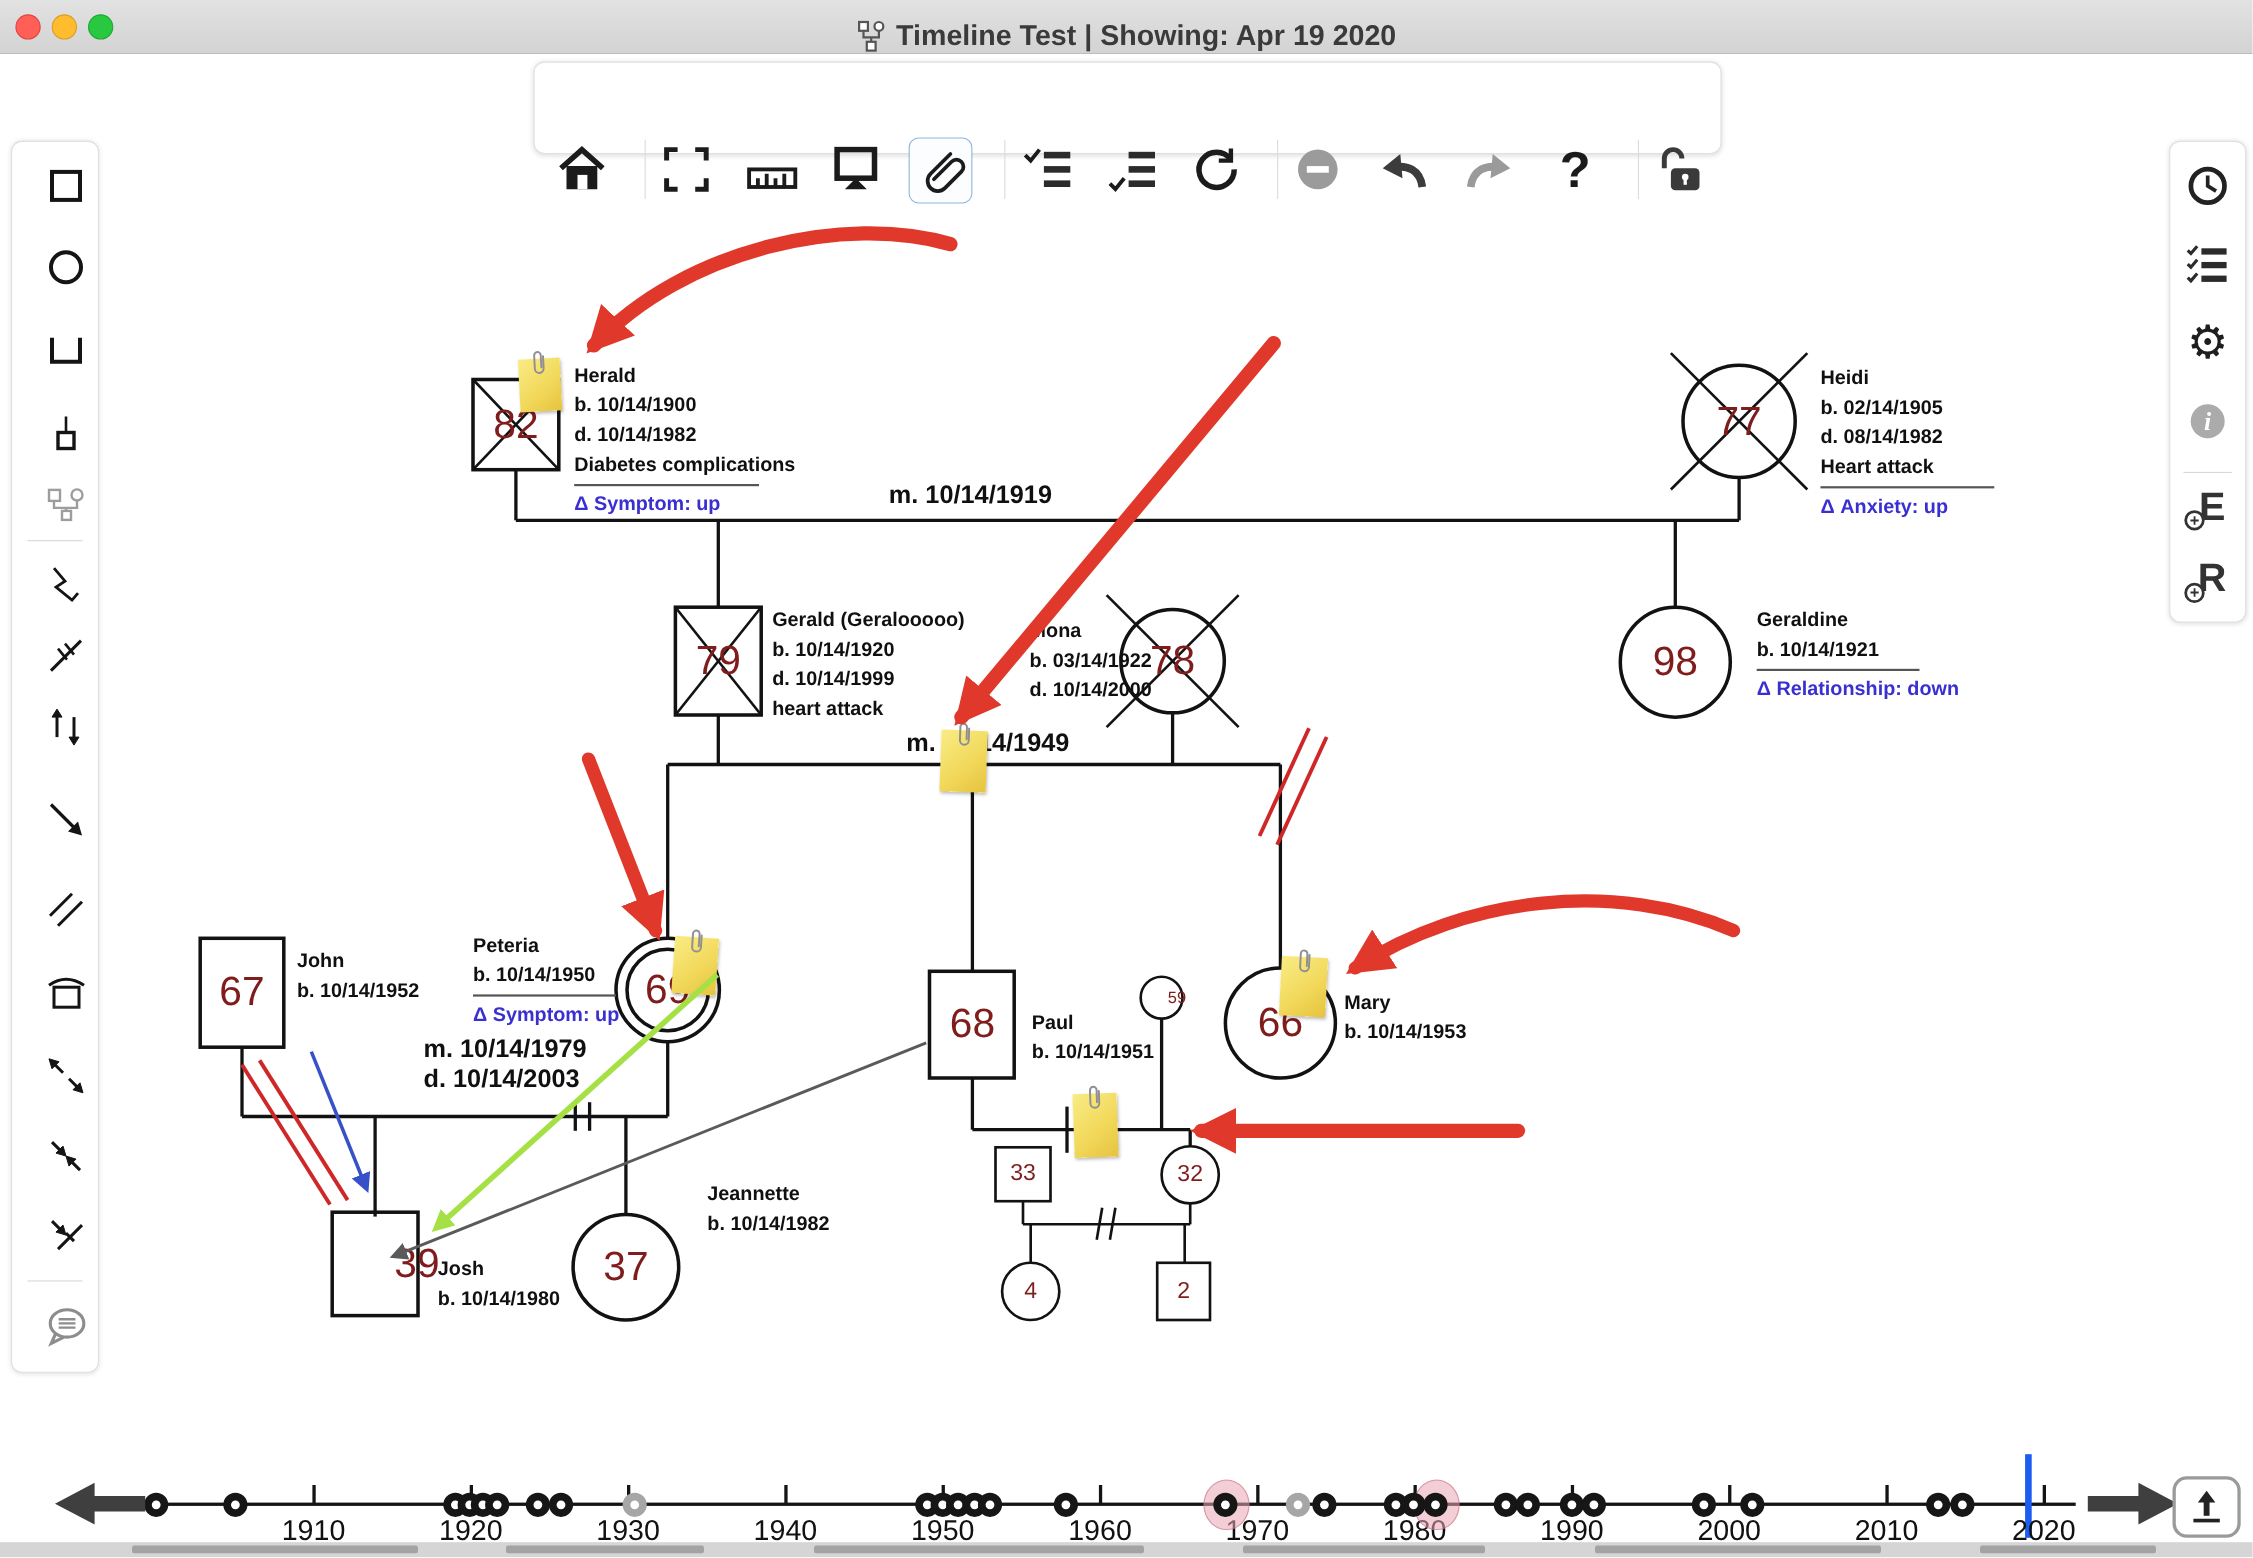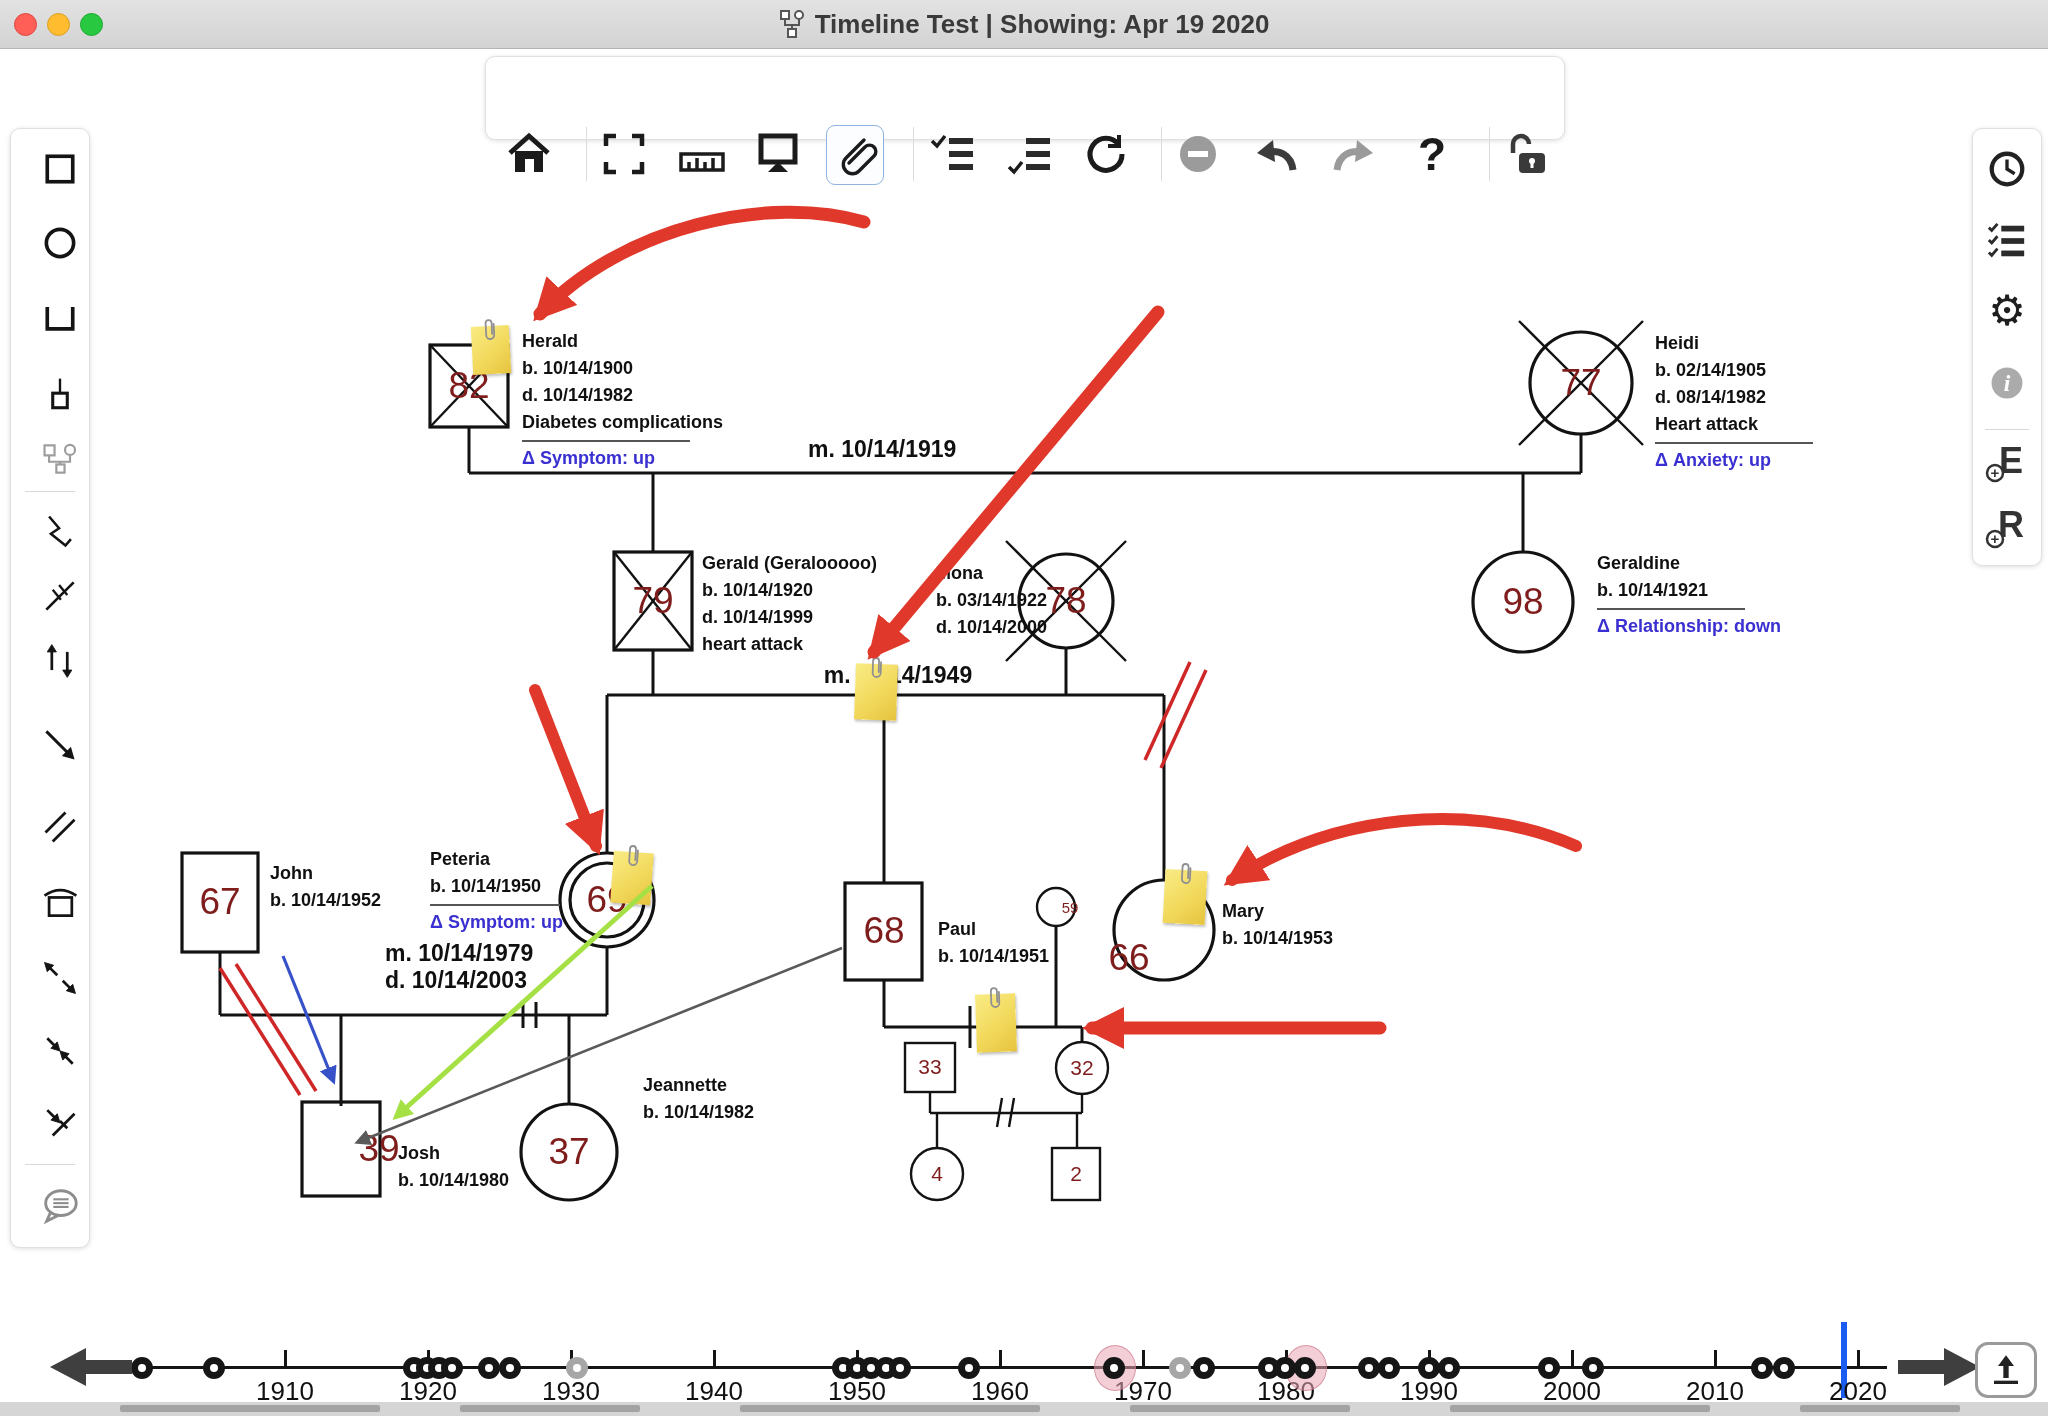--- a/index.html
+++ b/index.html
@@ -3,21 +3,21 @@
 <meta charset="utf-8">
 <style>
   html,body{margin:0;padding:0;}
   body{font-family:"Liberation Sans",sans-serif;background:#fff;}
   #app{position:relative;width:2048px;height:1416px;overflow:hidden;background:#fff;}
 
   
   #titlebar{position:absolute;left:0;top:0;width:2048px;height:48px;
     background:linear-gradient(#e2e2e2,#d3d3d3);border-bottom:1px solid #b5b5b5;z-index:30;}
   .tlight{position:absolute;top:13px;width:21px;height:21px;border-radius:50%;}
-  #title-center{position:absolute;left:0;top:0;width:100%;height:48px;display:flex;align-items:center;justify-content:center;gap:10px;}
+  #title-center{position:absolute;left:0;top:0;width:100%;height:48px;display:flex;align-items:flex-end;justify-content:center;gap:10px;}
   #window-title{font-size:26px;font-weight:700;color:#3a3a3a;}
 
   
   .panel{position:absolute;background:#fff;border:1px solid #e0e0e0;border-radius:10px;
     box-shadow:0 1px 5px rgba(0,0,0,.13);z-index:25;}
   .tbtn{position:absolute;top:68px;width:56px;height:58px;display:flex;align-items:center;justify-content:center;}
   .tbtn.selected{border:1.5px solid #8fb4dd;border-radius:9px;background:#fbfdff;}
   .vdiv{position:absolute;top:70px;width:1px;height:54px;background:#dcdcdc;}
   .sbtn{position:absolute;width:44px;height:44px;display:flex;align-items:center;justify-content:center;}
   .hdiv{position:absolute;height:1px;background:#d8d8d8;}
@@ -176,21 +176,21 @@
   </div>
 
   <div class="age" style="left:469px;top:386px;">82</div>
   <div class="age" style="left:1581px;top:383px;">77</div>
   <div class="age" style="left:653px;top:601px;">79</div>
   <div class="age" style="left:1066px;top:601px;">78</div>
   <div class="age" style="left:1523px;top:602px;">98</div>
   <div class="age" style="left:220px;top:902px;">67</div>
   <div class="age" style="left:607px;top:900px;">69</div>
   <div class="age" style="left:884px;top:931px;">68</div>
-  <div class="age" style="left:1129px;top:930px;margin-top:28px;">66</div>
+  <div class="age" style="left:1164px;top:930px;">66</div>
   <div class="age" style="left:341px;top:1149px;margin-left:38px;">39</div>
   <div class="age" style="left:569px;top:1152px;">37</div>
   <div class="age tiny" style="left:1056px;top:907px;padding-left:28px;">59</div>
   <div class="age small" style="left:930px;top:1067px;">33</div>
   <div class="age small" style="left:1082px;top:1068px;">32</div>
   <div class="age small" style="left:937px;top:1174px;">4</div>
   <div class="age small" style="left:1076px;top:1174px;">2</div>
 
   <div class="ptext" style="left:522px;top:328px;">
     <div>Herald</div>

